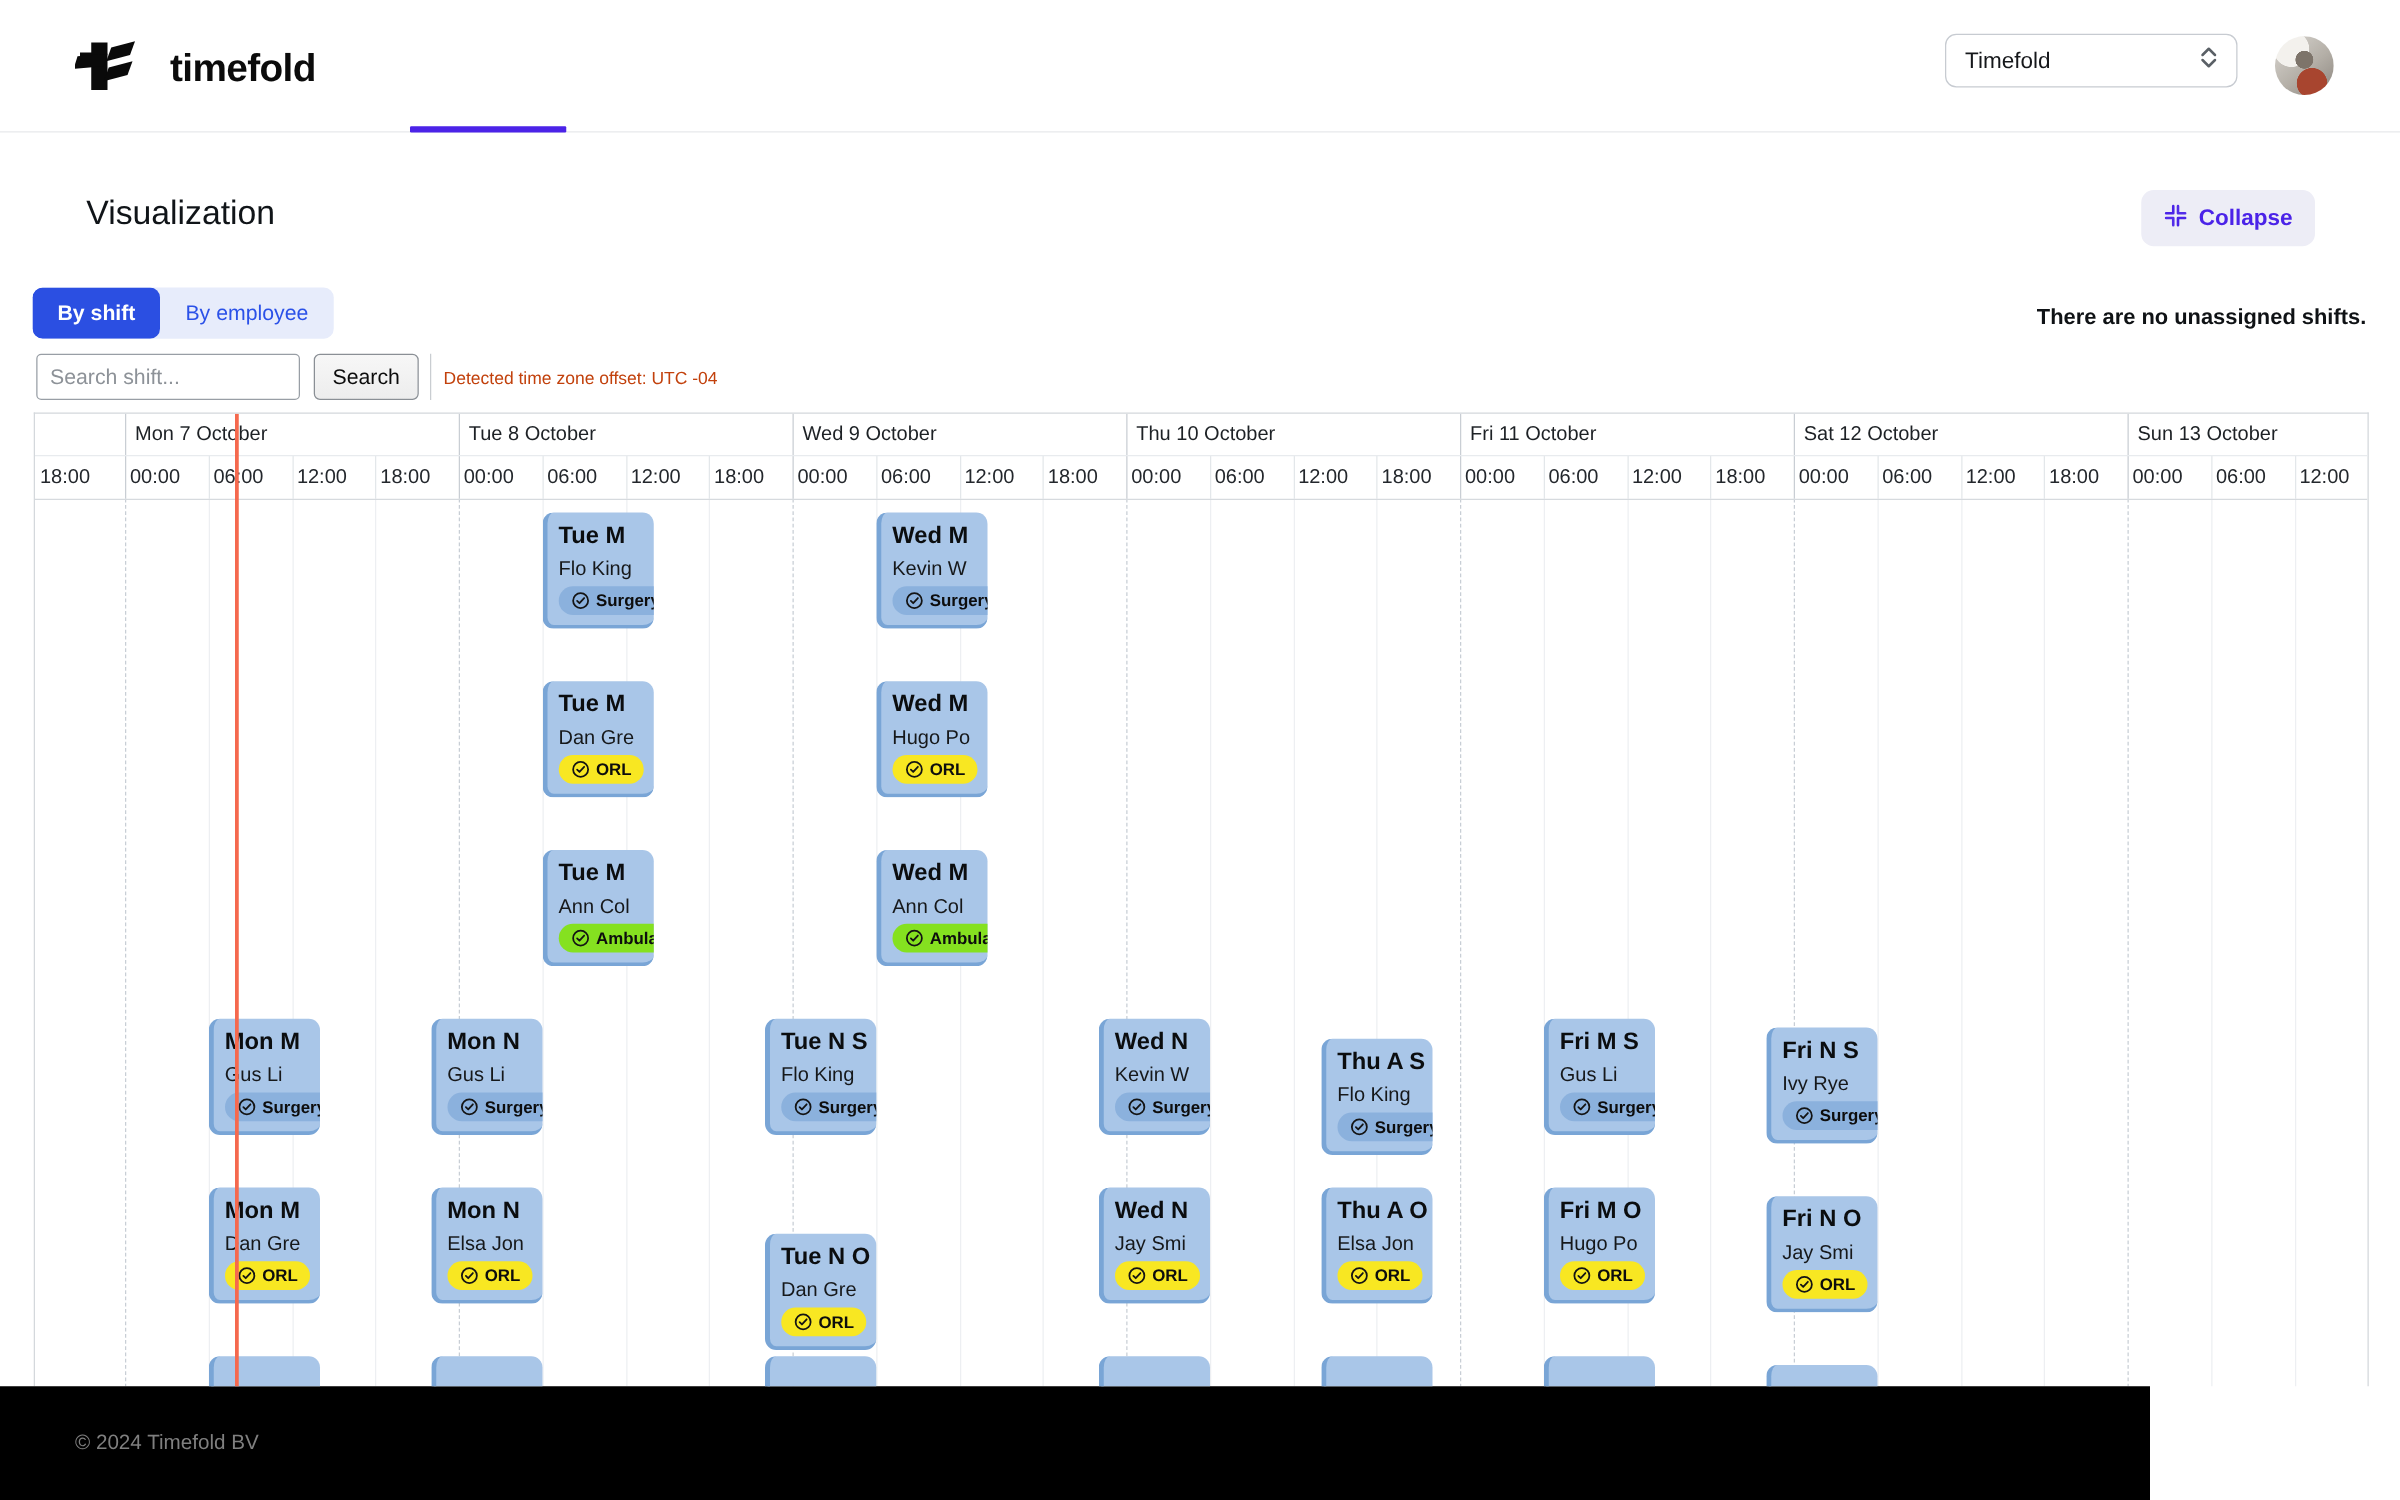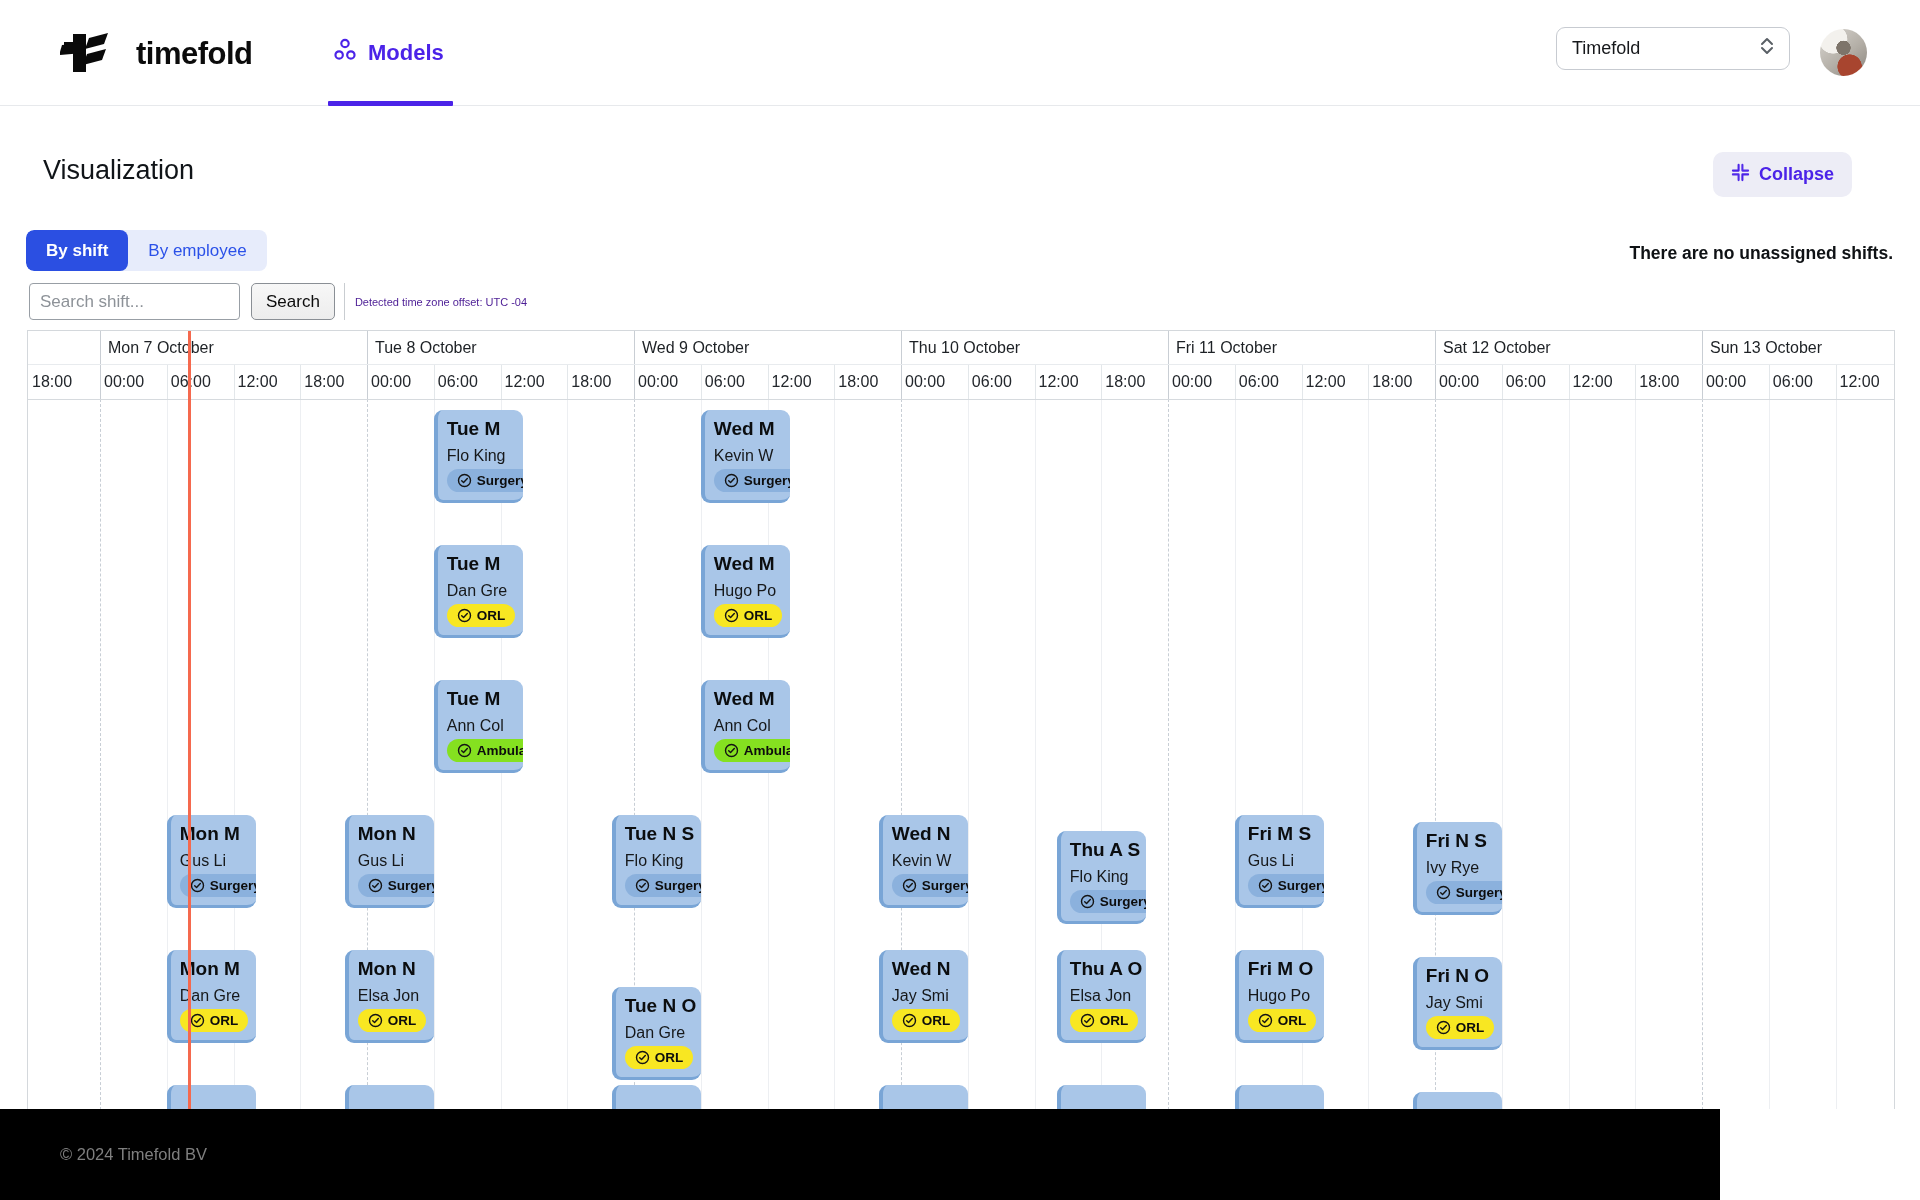--- a/index.html
+++ b/index.html
@@ -18,41 +18,41 @@
     border-radius:9px; background:#fff; display:flex; align-items:center; justify-content:space-between;
     padding:0 13px 0 15px; font-size:18px; color:#16181b; cursor:pointer; }
   .avatar { position:absolute; left:1820px; top:29px; width:47px; height:47px; border-radius:50%; cursor:pointer;
     background:
       radial-gradient(circle at 63% 80%, #a8452f 0 25%, rgba(0,0,0,0) 26%),
       radial-gradient(circle at 50% 40%, #7d746a 0 19%, rgba(0,0,0,0) 20%),
       radial-gradient(circle at 28% 22%, #f3f1ed 0 28%, rgba(0,0,0,0) 29%),
       linear-gradient(140deg,#dad7d2 0%,#b4afa7 55%,#8b857e 100%); }
 
   
-  .page-title { position:absolute; left:43px; top:155px; font-size:27px; font-weight:500; color:#101418;text-align:right; }
+  .page-title { position:absolute; left:69px; top:155px; font-size:27px; font-weight:500; color:#101418;text-align:right; }
   .collapse-btn { position:absolute; top:152px; right:68px; height:45px; border-radius:10px; background:#ededf6;
     display:flex; align-items:center; gap:9px; padding:0 18px; color:#4b23e8; font-size:18px; font-weight:600;
     border:none; cursor:pointer; }
   .unassigned { position:absolute; top:243px; right:27px; font-size:17.5px; font-weight:700; color:#0f1215; }
 
   .tabs { position:absolute; left:26px; top:230px; height:41px; display:inline-flex; border-radius:8px;
     overflow:hidden; background:#e7ecfb; }
   .tab { height:41px; display:flex; align-items:center; padding:0 20px; font-size:17px; cursor:pointer; }
   .tab.active { background:#2b4fe2; color:#fff; font-weight:600; border-radius:8px; }
   .tab.inactive { color:#2b51e8; font-weight:400; }
 
   .search-row { position:absolute; left:29px; top:283px; height:37px; display:flex; align-items:center; }
   .search-input { width:211px; height:37px; border:1px solid #989ea5; border-radius:4px; padding:0 10px;
     font-size:17px; font-family:"Liberation Sans",sans-serif; color:#111; outline:none; }
   .search-input::placeholder { color:#8d9298; }
   .search-btn { margin-left:11px; height:37px; padding:0 14px; font-size:17px; color:#0c0c0c;
     background:linear-gradient(#f7f7f7,#ededed); border:1px solid #8a8f95; border-radius:5px; cursor:pointer;
     font-family:"Liberation Sans",sans-serif; }
   .search-divider { width:1px; height:37px; background:#c9cdd1; margin-left:9px; }
-  .tz-note { margin-left:10px; font-size:11px; color:#4c1d95; }
+  .tz-note { margin-left:10px; font-size:14px; color:#c2410c; }
 
   
   .grid { position:absolute; left:27px; top:330px; width:1868px; height:779px; background:#fff;
     border:1px solid #d4d8dc; border-bottom:none; overflow:hidden; }
   .day-cell { position:absolute; top:0; height:33px; display:flex; align-items:center; padding-left:8px;
     font-size:16px; color:#1d2125; white-space:nowrap; }
   .time-label { position:absolute; top:33px; height:35px; display:flex; align-items:center; padding-left:4px;
     font-size:16px; color:#23272c; white-space:nowrap; }
   .hline { position:absolute; left:0; width:100%; height:1px; }
   .vline { position:absolute; width:0; }
@@ -86,30 +86,20 @@
       <svg width="52" height="48" viewBox="0 0 52 48">
         <path d="M13 6 h13 v8 h-13 z M13 14 h13 v30 h-13 z M4 14 h9 v10 l-9 2 z" fill="#0a0a0a"></path>
         <path d="M2 16 l24 -2 -3 10 -24 2 z" fill="#0a0a0a" transform="translate(0,1)"></path>
         <path d="M29 10 l19 -5 -4 11 -19 5 z" fill="#0a0a0a"></path>
         <path d="M27 26 l19 -5 -4 11 -19 5 z" fill="#0a0a0a"></path>
       </svg>
     </span>
     <span class="brand-text">timefold</span>
   </div>
 
-  <div class="nav-models">
-    <span>
-      <svg width="26" height="26" viewBox="0 0 24 24" fill="none" stroke="#4b23e8" stroke-width="2">
-        <circle cx="12" cy="6" r="3.4"></circle>
-        <circle cx="6.6" cy="16.6" r="3.4"></circle>
-        <circle cx="17.4" cy="16.6" r="3.4"></circle>
-      </svg>
-    </span>
-    <span>Models</span>
-  </div>
   <div class="nav-underline"></div>
 
   <div class="org-select">
     <span>Timefold</span>
     <span>
       <svg width="18" height="20" viewBox="0 0 18 20" fill="none" stroke="#5a6066" stroke-width="2" stroke-linecap="round" stroke-linejoin="round">
         <path d="M4 8 l5 -5 5 5"></path>
           <path d="M4 12 l5 5 5 -5"></path>
       </svg>
     </span>

